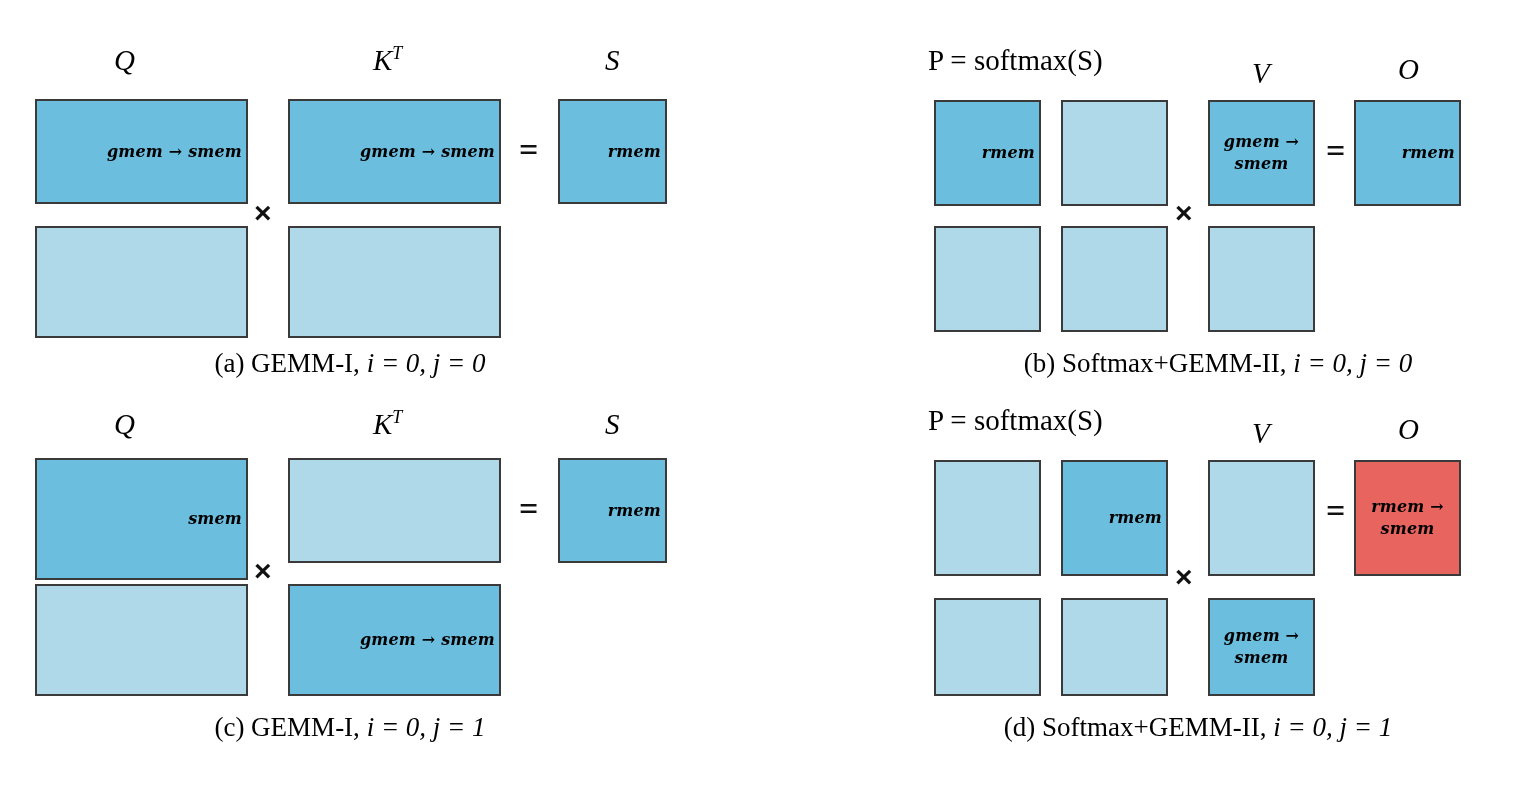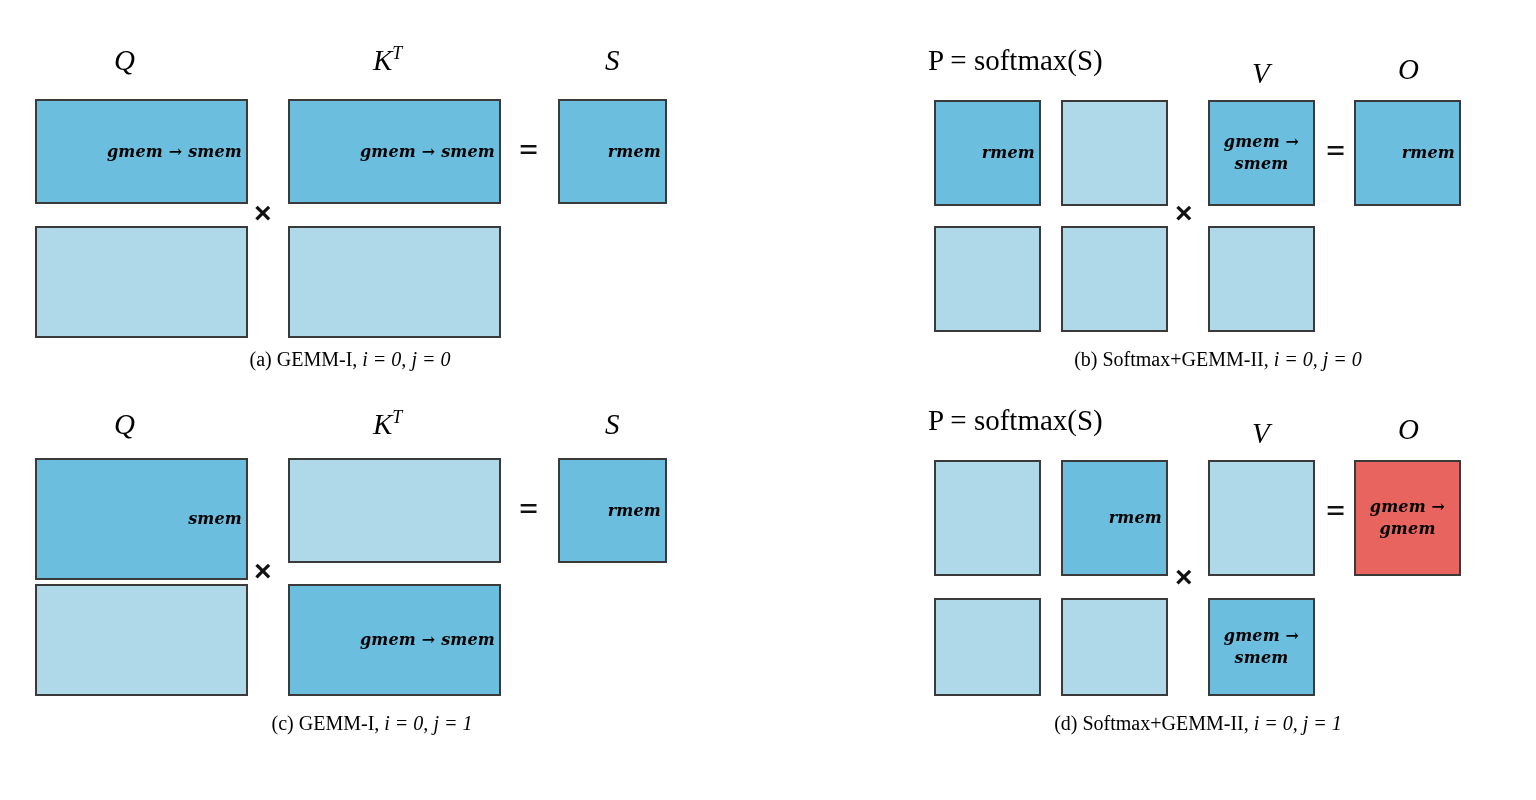--- a/index.html
+++ b/index.html
@@ -67,21 +67,21 @@
   .op.eq {
     font-family: "Liberation Serif", serif;
     font-size: 34px;
     font-weight: 700;
   }
 
   
   .caption {
     position: absolute;
     font-family: "Liberation Serif", serif;
-    font-size: 20px;
+    font-size: 27px;
     color: #000;
     white-space: nowrap;
     text-align: center;
   }
   .caption .it { font-style: italic; }
 </style>
 </head>
 <body>
 
 <div class="panel">
@@ -181,21 +181,21 @@
   <div class="box active" style="left:288px; top:584px; width:213px; height:112px;">
       <span class="txt">gmem → smem</span>
     </div>
 
   <div class="op eq" style="left:519px; top:492px;">=</div>
 
   <div class="box active" style="left:558px; top:458px; width:109px; height:105px;">
       <span class="txt">rmem</span>
     </div>
 
-  <div class="caption" style="left:0px; top:712px; width:700px;margin-left:22px;">
+  <div class="caption" style="left:0px; top:712px; width:700px;">
     <span>(c) GEMM-I,</span>
     <span class="it">i = 0,</span>
     <span class="it">j = 1</span>
   </div>
 </div>
 
 <div class="panel">
 
   <div class="hdr" style="left:928px;  top:404px;"><span>P = softmax(S)</span></div>
   <div class="hdr" style="left:1252px; top:417px;"><span class="it">V</span></div>
@@ -219,21 +219,21 @@
   <div class="box inactive" style="left:1208px; top:460px; width:107px; height:116px;">
       <span class="txt"></span>
     </div>
   <div class="box active" style="left:1208px; top:598px; width:107px; height:98px;">
       <span class="txt">gmem → smem</span>
     </div>
 
   <div class="op eq" style="left:1326px; top:494px;">=</div>
 
   <div class="box output" style="left:1354px; top:460px; width:107px; height:116px;">
-      <span class="txt">gmem → gmem</span>
+      <span class="txt">rmem → smem</span>
     </div>
 
   <div class="caption" style="left:880px; top:712px; width:636px;">
     <span>(d) Softmax+GEMM-II,</span>
     <span class="it">i = 0,</span>
     <span class="it">j = 1</span>
   </div>
 </div>
 
 </body></html>

